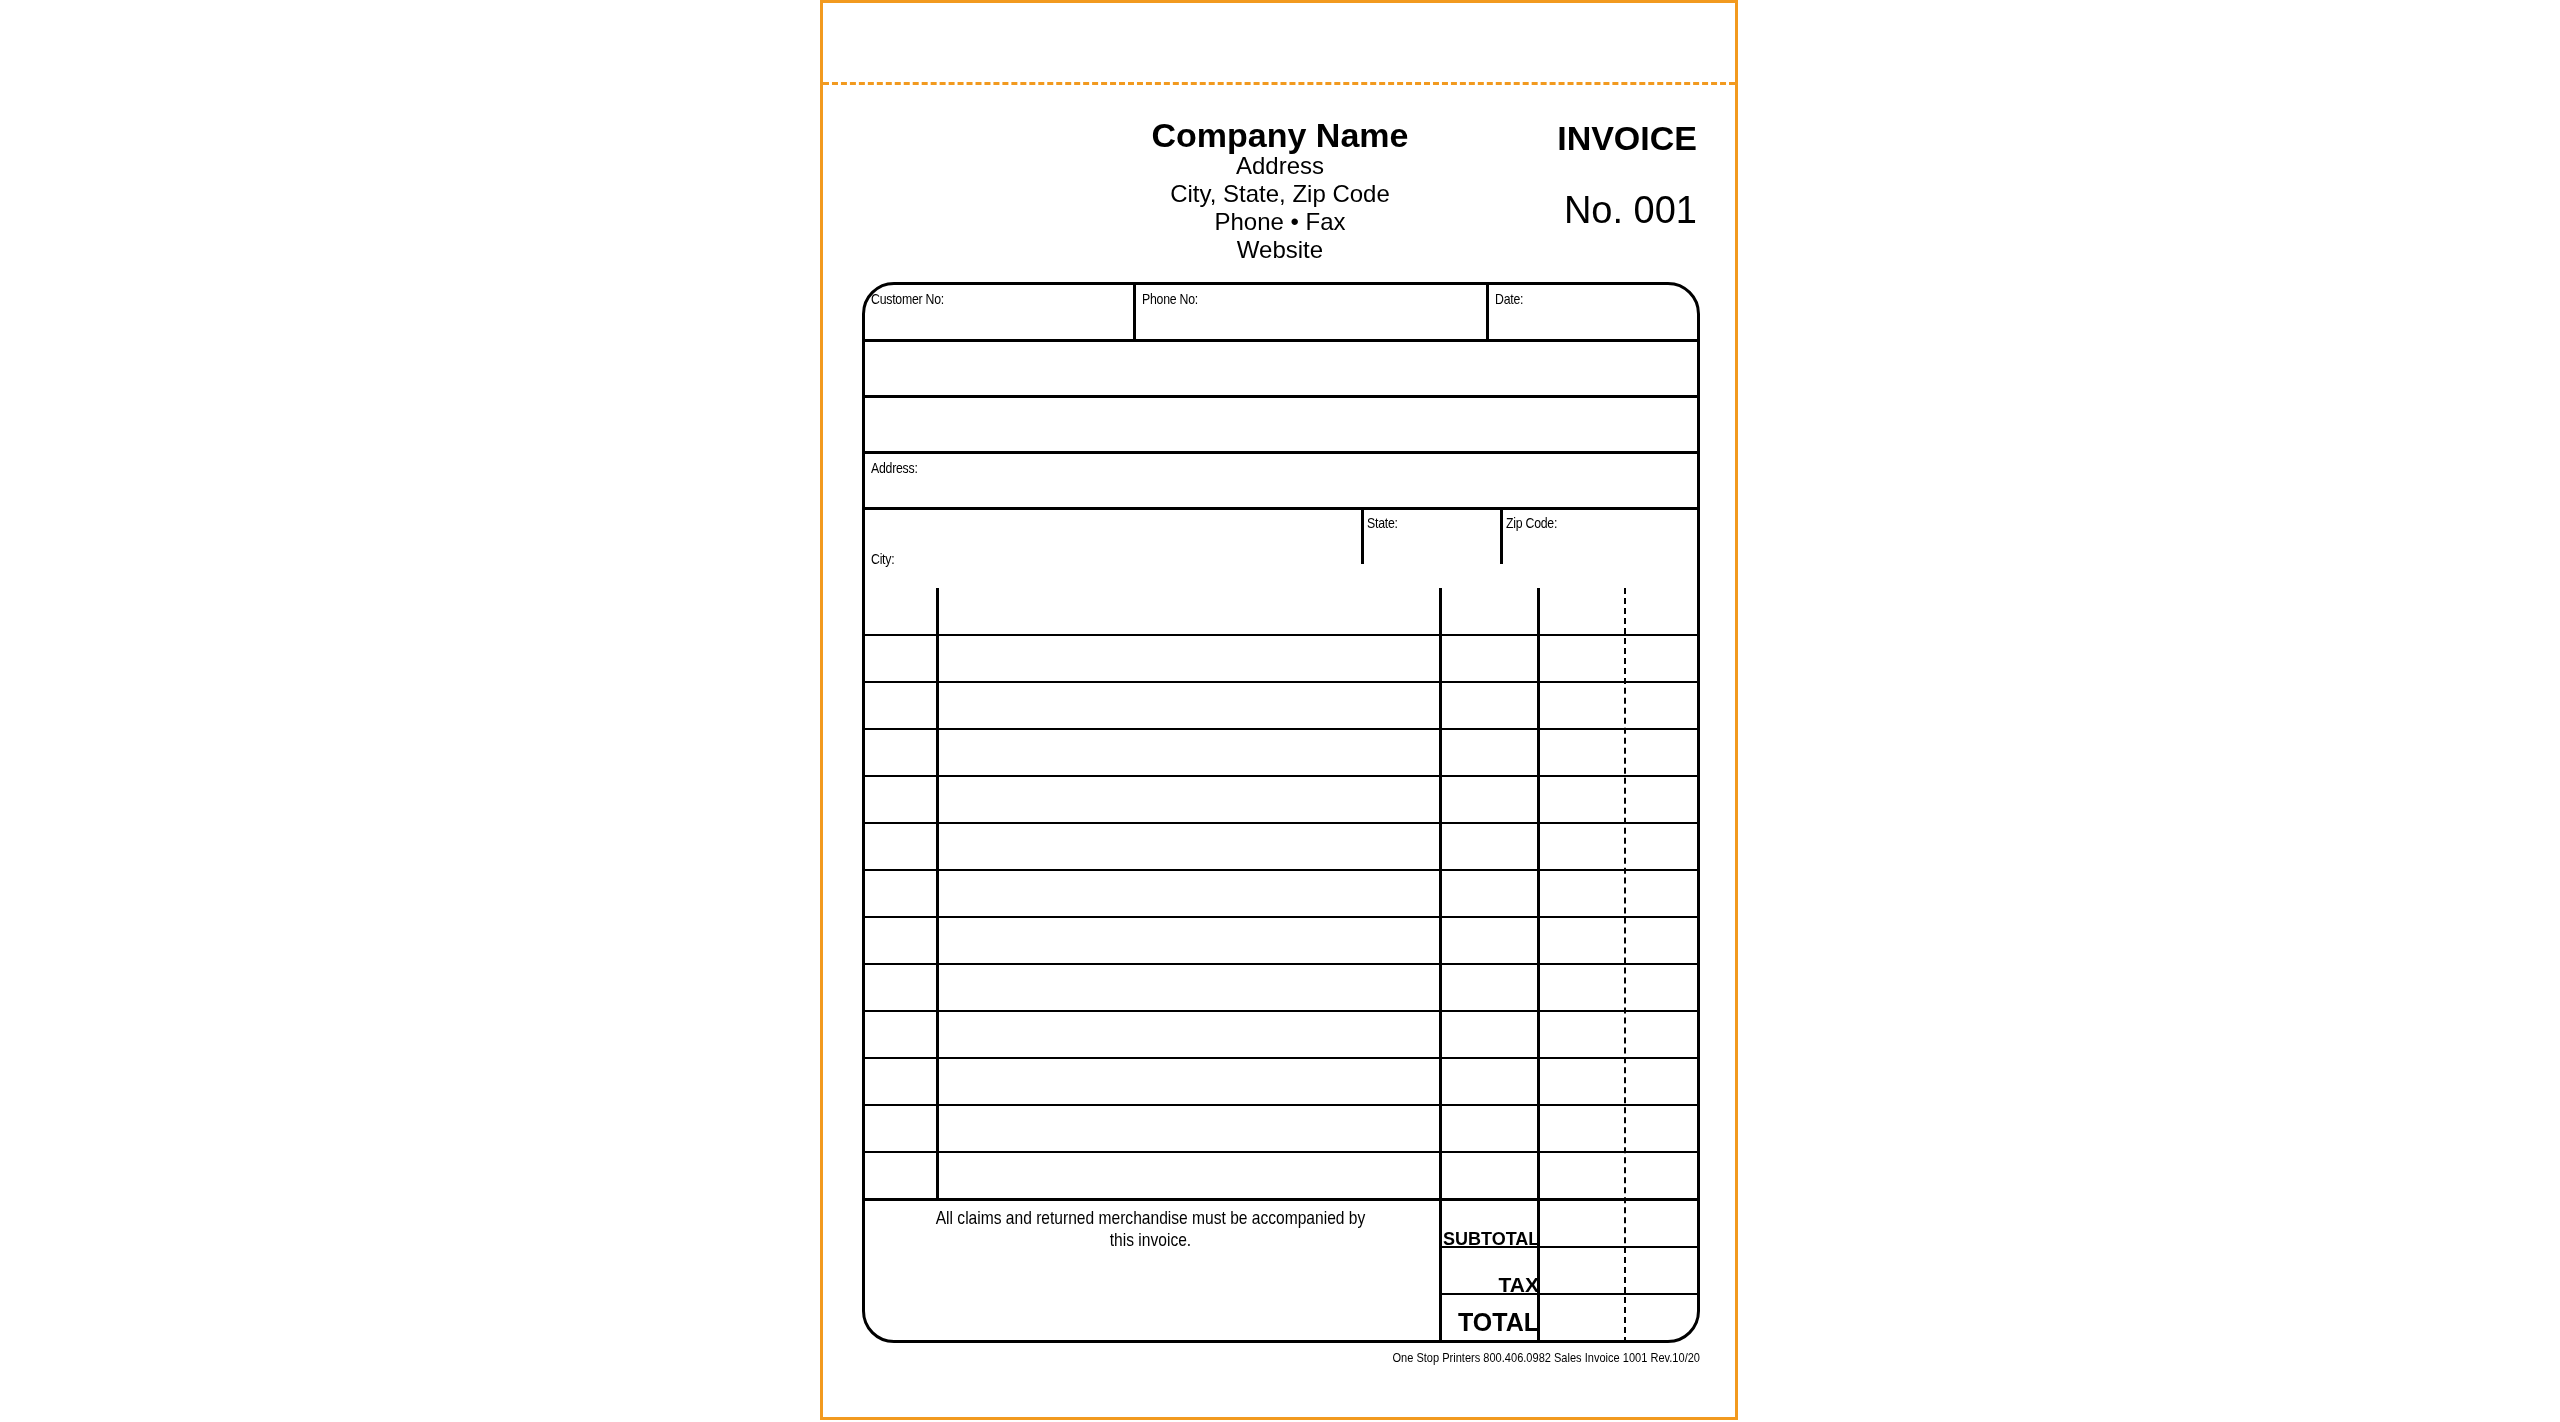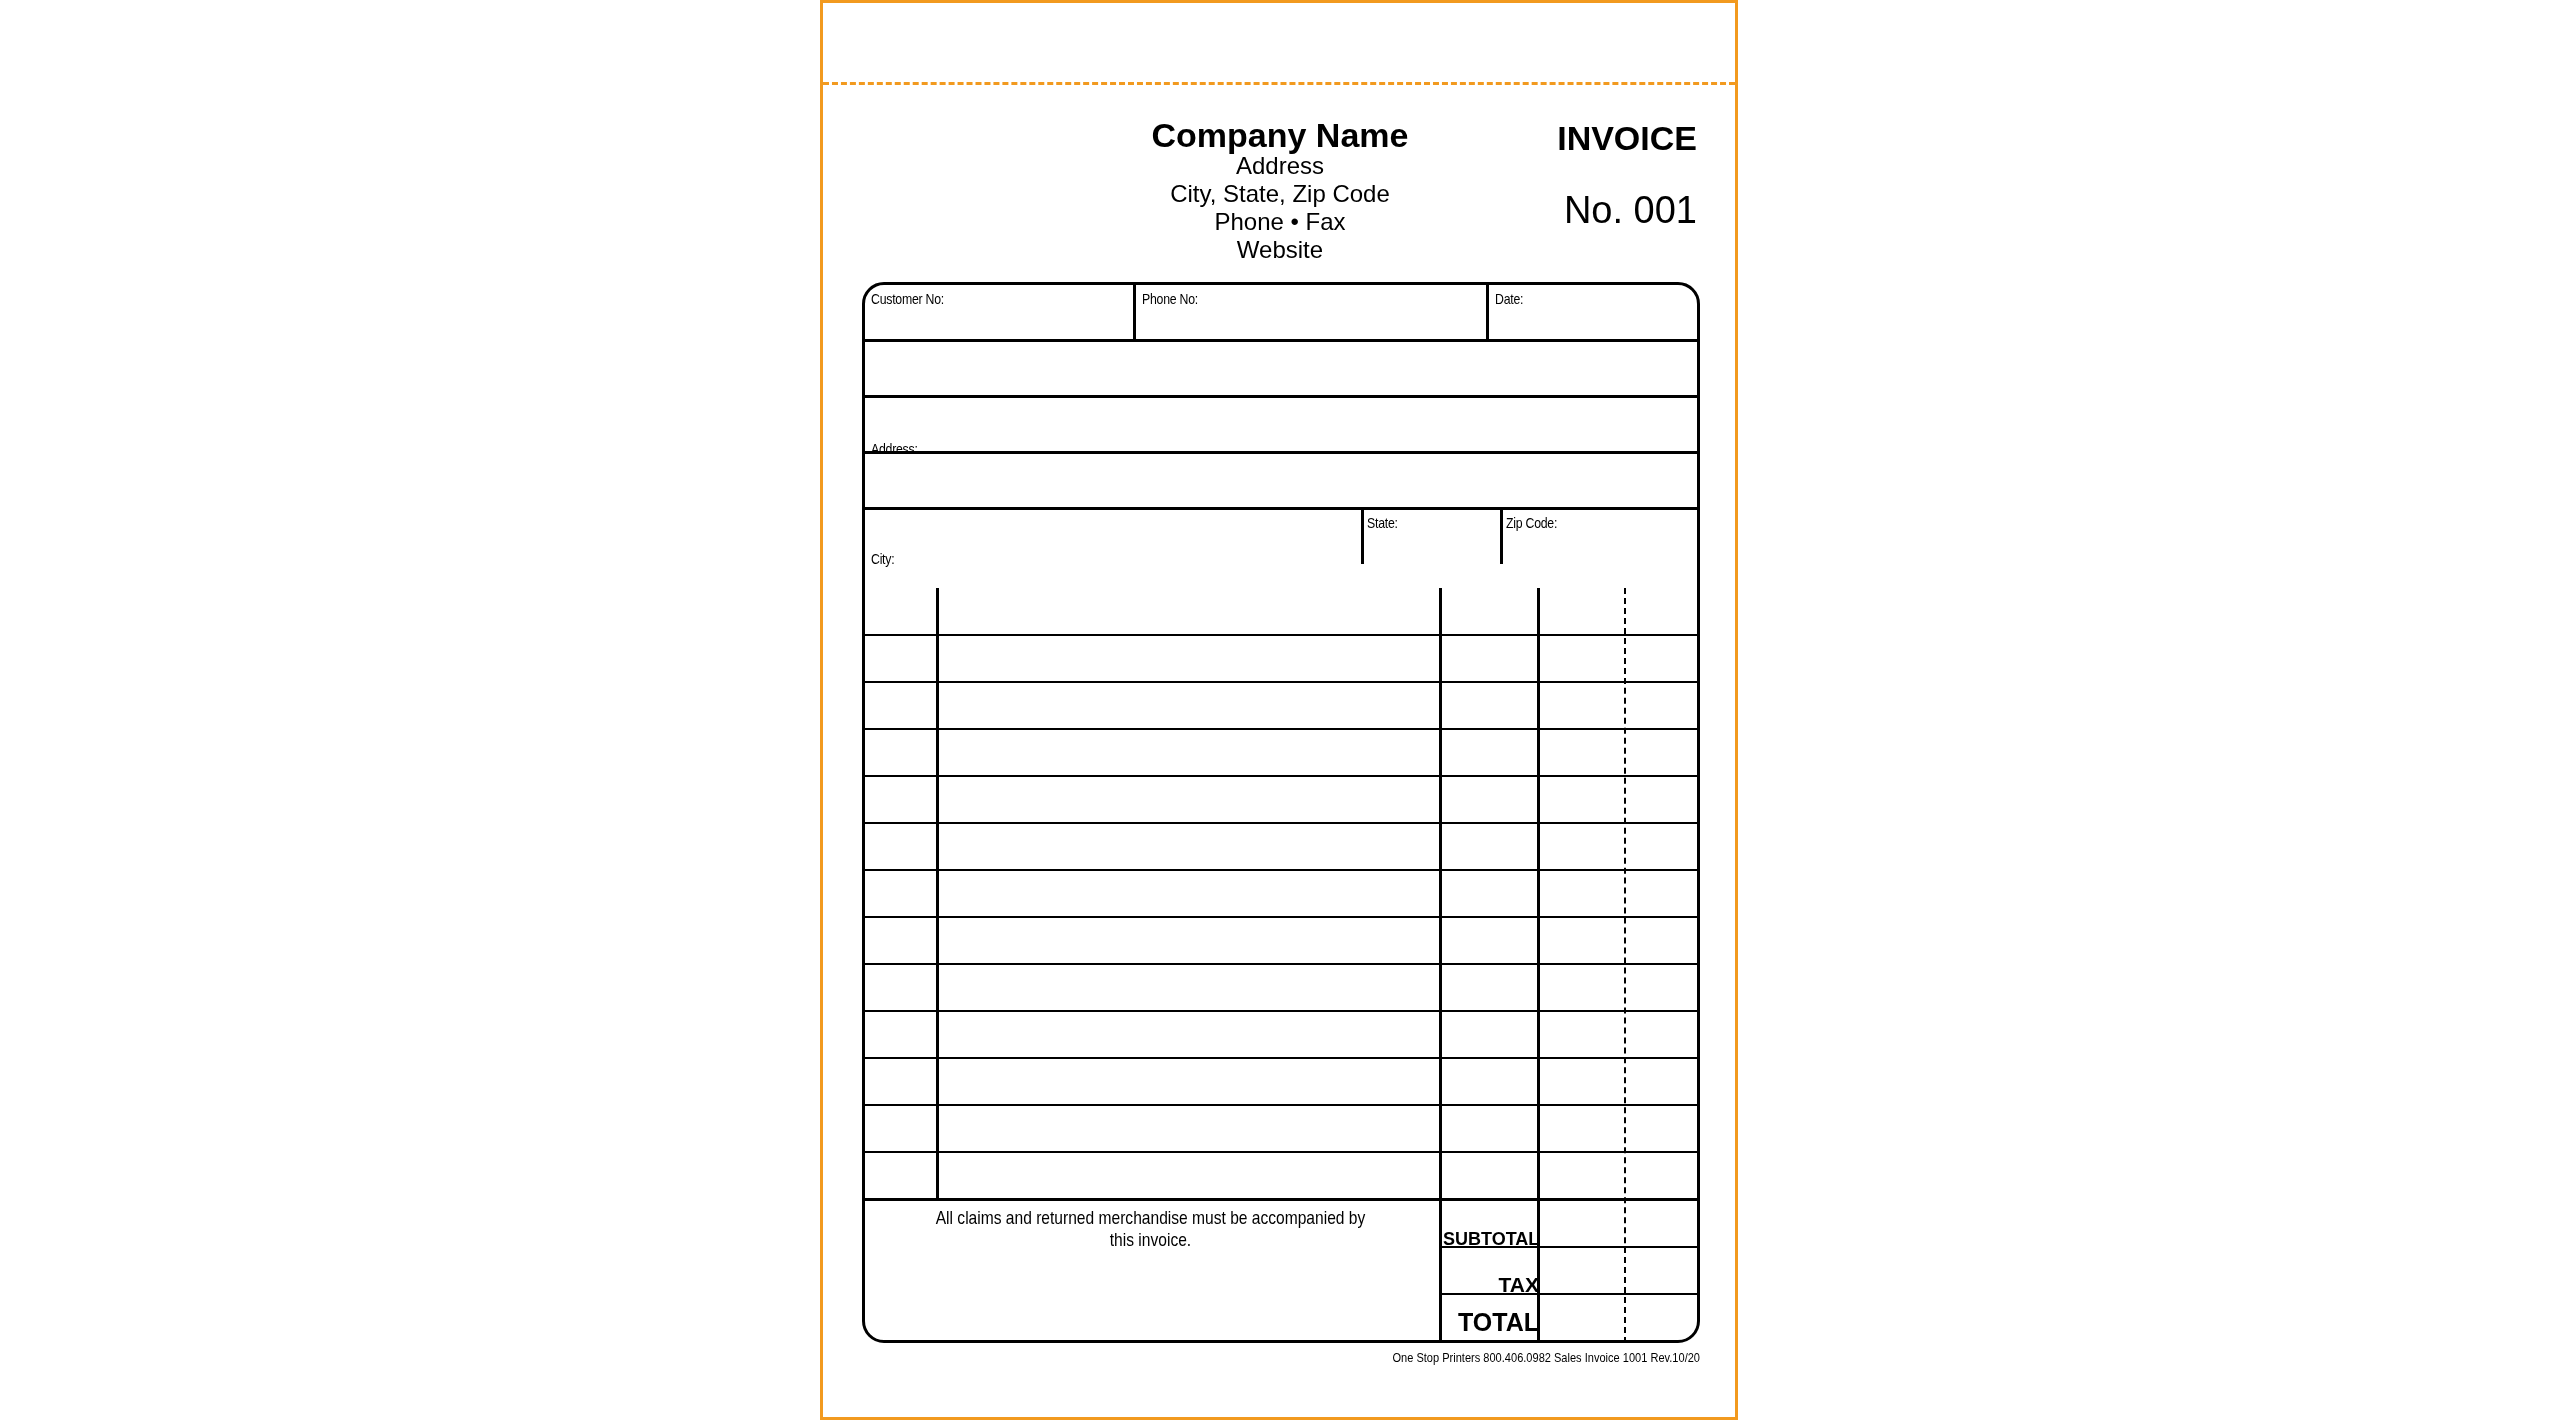--- a/index.html
+++ b/index.html
@@ -5,21 +5,21 @@
   html, body { margin:0; padding:0; background:#ffffff; }
   body { width:2560px; height:1422px; position:relative; overflow:hidden; font-family:"Liberation Sans", sans-serif; color:#000; }
   .page { position:absolute; left:820px; top:0px; width:918px; height:1420px; border:3px solid #F29A1F; box-sizing:border-box; background:#fff; }
   .tear-line { position:absolute; left:0; right:0; top:79px; border-top:3px dashed #F29A1F; }
   .company { position:absolute; left:1130px; width:300px; top:118px; text-align:center; }
   .company .name { font-weight:bold; font-size:34px; line-height:34px; }
   .company .line { font-size:24px; line-height:28px; }
   .invoice-title { position:absolute; left:1500px; width:197px; top:118px; text-align:right; font-weight:bold; font-size:34px; line-height:40px; }
   .invoice-no { position:absolute; left:1500px; width:197px; top:188px; text-align:right; font-size:38px; line-height:44px; }
 
-  .form { position:absolute; left:862px; top:282px; width:838px; height:1061px; border:3px solid #000; border-radius:22px; box-sizing:border-box; overflow:hidden; }
+  .form { position:absolute; left:862px; top:282px; width:838px; height:1061px; border:3px solid #000; border-radius:32px; box-sizing:border-box; overflow:hidden; }
   .abs { position:absolute; box-sizing:border-box; }
   .hline { position:absolute; height:3px; background:#000; }
   .vline { position:absolute; width:3px; background:#000; }
   .thin-h { position:absolute; height:2px; background:#000; }
   .dash-v { position:absolute; width:0; border-left:2px dashed #000; }
   .field-label { position:absolute; font-family:"Liberation Sans", sans-serif; font-size:15px; line-height:18px; letter-spacing:-0.3px; transform:scaleX(0.82); transform-origin:left top; }
 
   .col-header { position:absolute; left:0; top:279px; width:832px; height:24px; background:#000; color:#fff; font-weight:bold; font-size:18px; line-height:24px; }
   .col-header span { position:absolute; top:0; text-align:center; }
 
@@ -57,21 +57,21 @@
   <div class="vline" style="left:621px;top:0;height:54px;"></div>
   <div class="abs" style="left:624px;top:0;width:208px;height:54px;">
     <span class="field-label" style="left:6px;top:5px;">Date:</span>
   </div>
   <div class="hline" style="left:0;top:54px;width:832px;"></div>
 
   <div class="hline" style="left:0;top:110px;width:832px;"></div>
 
   <div class="hline" style="left:0;top:166px;width:832px;"></div>
 
-  <div class="abs" style="left:0;top:151px;width:832px;height:70px;">
+  <div class="abs" style="left:0;top:170px;width:832px;height:70px;">
     <span class="field-label" style="left:6px;top:4px;">Address:</span>
   </div>
   <div class="hline" style="left:0;top:222px;width:832px;"></div>
 
   <div class="abs" style="left:0;top:225px;width:496px;height:54px;margin-top:36px;">
     <span class="field-label" style="left:6px;top:4px;">City:</span>
   </div>
   <div class="vline" style="left:496px;top:225px;height:54px;"></div>
   <div class="abs" style="left:499px;top:225px;width:136px;height:54px;">
     <span class="field-label" style="left:3px;top:4px;">State:</span>

